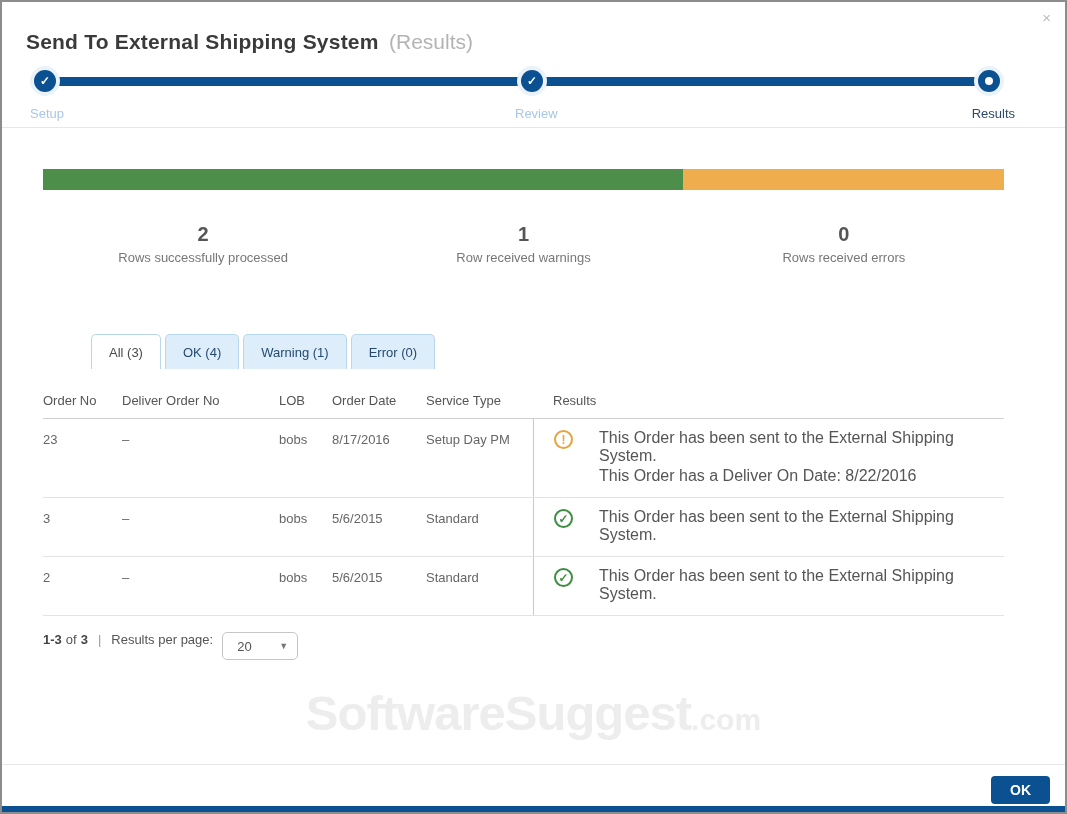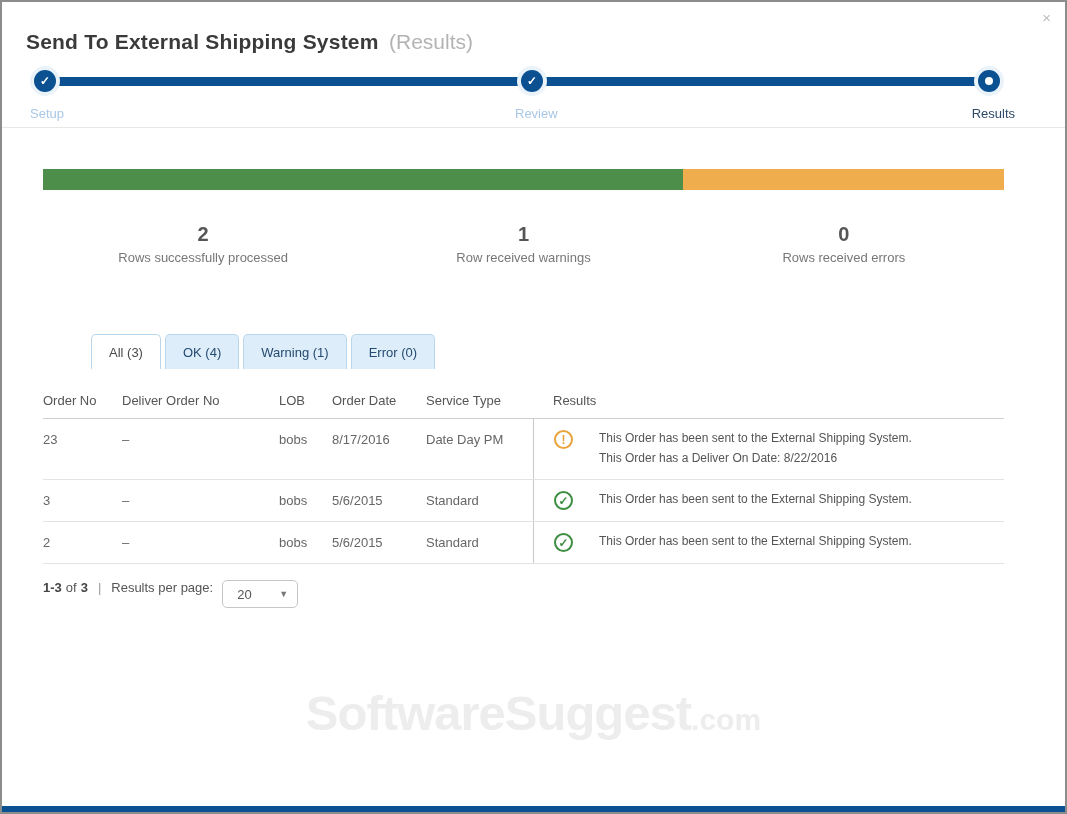--- a/index.html
+++ b/index.html
@@ -83,21 +83,21 @@
   .trow .c-results { border-left: 1px solid #c9c9c9; padding: 10px 0 10px 20px; }
   .thead .c-results { padding-left: 20px; }
   .status-icon {
     width: 19px; height: 19px; border-radius: 50%;
     border: 2px solid; flex: none;
     display: inline-flex; align-items: center; justify-content: center;
     font-size: 12px; font-weight: bold; margin-top: 1px;
   }
   .status-icon.warning { color: #e8a33d; border-color: #e8a33d; }
   .status-icon.ok { color: #3e8e41; border-color: #3e8e41; }
-  .messages { margin-left: 26px; font-size: 12px; color: #555; line-height: 18px; }
+  .messages { margin-left: 26px; font-size: 16px; color: #555; line-height: 18px; }
   .messages div { margin-bottom: 2px; }
 
   
   .pagination { margin-top: 16px; display: flex; align-items: flex-start; font-size: 13px; color: #555; }
   .pg-bold { font-weight: bold; color: #444; }
   .pg-sep { margin: 0 10px; color: #999; }
   .pg-label { margin-right: 9px; }
   .pg-select {
     width: 76px; height: 28px; border: 1px solid #c6c6c6; border-radius: 5px;
     display: flex; align-items: center; padding: 0 9px 0 14px;
@@ -191,21 +191,21 @@
         <div class="th c-date">Order Date</div>
         <div class="th c-service">Service Type</div>
         <div class="th c-results" style="border-left:none;">Results</div>
       </div>
 
       <div class="trow">
         <div class="td c-orderno">23</div>
         <div class="td c-custorder">–</div>
         <div class="td c-lob">bobs</div>
         <div class="td c-date">8/17/2016</div>
-        <div class="td c-service">Date Day PM</div>
+        <div class="td c-service">Setup Day PM</div>
         <div class="td c-results">
           <span class="status-icon warning">!</span>
           <div class="messages">
             <div>This Order has been sent to the External Shipping System.</div>
             <div>This Order has a Deliver On Date: 8/22/2016</div>
           </div>
         </div>
       </div>
 
       <div class="trow">
@@ -248,15 +248,18 @@
         <span class="caret">▼</span>
       </div>
     </div>
 
   </div>
 
   <div class="watermark">
     <span class="wm-main">SoftwareSuggest</span><span class="wm-suffix">.com</span>
   </div>
 
+  <div class="footer">
+    <button class="ok-button">OK</button>
+  </div>
   <div class="bottom-strip"></div>
 
 </div>
 
 </body></html>

